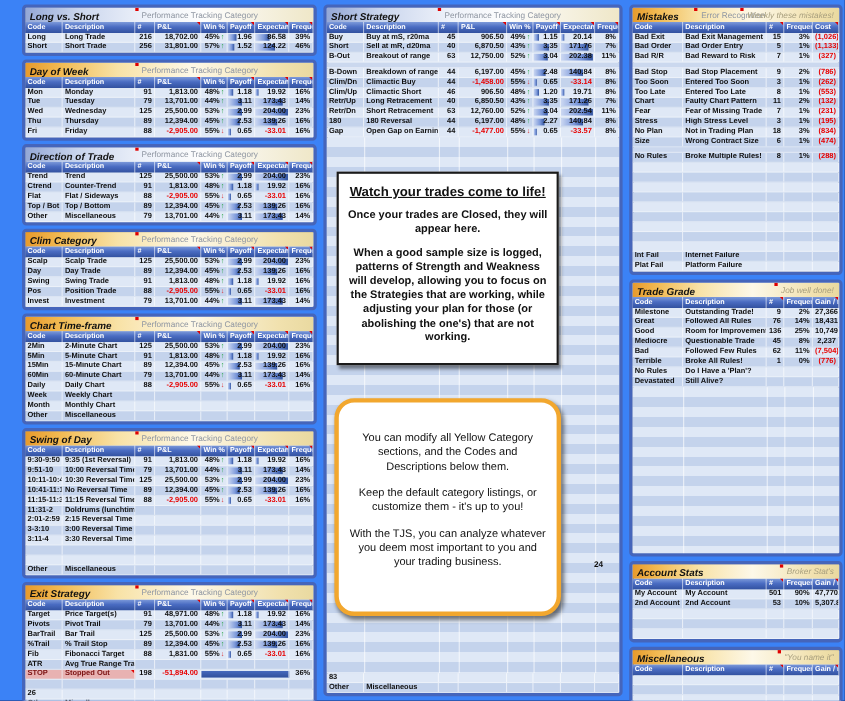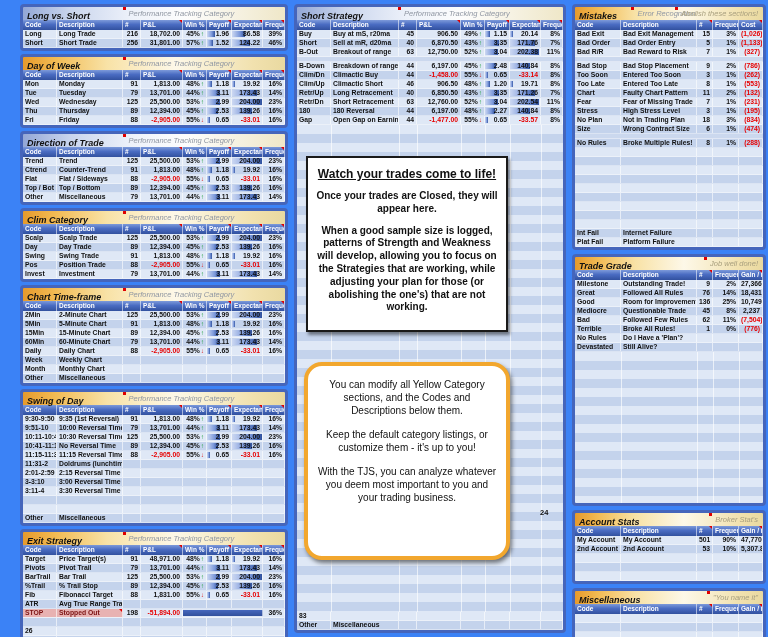--- a/index.html
+++ b/index.html
@@ -12,21 +12,21 @@
 
   .tbox{border:3px solid #4565bb;border-radius:4px;background:#d9e4f4;overflow:hidden;
         box-shadow:inset 0 0 0 1px #20316f;display:flex;flex-direction:column;}
   #mid-box{height:629px;}
   #grade-box{height:246px;}
 
   .band{position:relative;height:13px;line-height:13px;padding-left:4px;flex:0 0 13px;}
   .band.gold{background:linear-gradient(90deg,#e79a2c 0%,#f2ba52 12%,#f8e2a6 32%,#fdf8e8 58%,#f1e1ae 88%,#e9d9a0 100%);}
   .band.silver{background:linear-gradient(90deg,#93a7d6 0%,#c9d5ed 18%,#eef2fa 42%,#fdfdfd 62%,#efe7c8 100%);}
   .band .t{font-size:9px;font-weight:bold;font-style:italic;color:#111;}
-  .band .sub{position:absolute;left:38%;font-size:7.5px;font-style:italic;color:#8f96a2;white-space:nowrap;}
+  .band .sub{position:absolute;left:38%;font-size:7.5px;color:#8f96a2;white-space:nowrap;}
   .cost .band .sub{left:30%;}
   .band .sub2{position:absolute;right:5px;font-size:7.5px;font-style:italic;color:#a89f7e;white-space:nowrap;}
   .band .sub::before,.band .sub2::before{content:'';display:inline-block;width:3px;height:3px;background:#e00000;margin-right:3px;vertical-align:top;}
 
   .hrow{display:grid;height:10px;flex:0 0 10px;
         background:linear-gradient(180deg,#7d9ada 0%,#4a6cc2 45%,#32519f 100%);}
   .perf .hrow,.perf .row{grid-template-columns:34px 66px 18px 42px 24px 25px 31px 1fr;}
   #col-mid .perf .hrow,#col-mid .perf .row{grid-template-columns:34px 68px 18px 44px 24px 25px 31px 1fr;}
   .cost .hrow,.cost .row{grid-template-columns:46px 76px 16px 26px 1fr;}
   .hc{position:relative;font-size:6.5px;font-weight:bold;color:#fff;line-height:10px;padding:0 2px;
@@ -70,21 +70,21 @@
       linear-gradient(rgba(255,255,255,.65),rgba(255,255,255,.65)) 138px 0/1px 100% no-repeat,
       linear-gradient(rgba(255,255,255,.65),rgba(255,255,255,.65)) 164px 0/1px 100% no-repeat,
       repeating-linear-gradient(180deg,#dfe8f6 0 9px,#c4d3ec 9px 18px);}
 
   .overlay{position:absolute;background:#fff;color:#111;text-align:center;z-index:5;box-sizing:border-box;}
   #box1{left:306px;top:156px;width:202px;height:176px;border:2px solid #1a1a1a;
         box-shadow:2px 3px 3px rgba(0,0,0,.45);padding:9px 7px;}
   #box1 .bt{font-size:12px;font-weight:bold;text-decoration:underline;margin-bottom:9px;}
   #box1 p{font-size:10px;font-weight:bold;line-height:1.28;margin:0 0 9px 0;}
   #bubble{left:304px;top:362px;width:206px;height:198px;border:4px solid #f2a72e;border-radius:18px;
-        box-shadow:2px 3px 4px rgba(0,0,0,.5);padding:12px 9px;}
+        box-shadow:2px 3px 4px rgba(0,0,0,.5);padding:26px 9px;}
   #bubble p{font-size:10px;line-height:1.3;margin:0 0 11px 0;}
   .floatlabel{position:absolute;left:540px;top:508px;font-size:7.5px;font-weight:bold;color:#101010;z-index:6;}
 </style>
 </head>
 <body>
 
 <div class="page">
 
   <div class="col" id="col-left">
     <section class="tbox perf">
@@ -923,21 +923,21 @@
             <span class="cell num barcell"><span class="bv"></span></span>
             <span class="cell num barcell"><span class="bv"></span></span>
             <span class="cell num"></span>
           </div>
         </div>
       </section>
   </div>
 
   <div class="col" id="col-right">
     <section class="tbox cost">
-        <div class="band gold"><span class="t">Mistakes</span><span class="sub">Error Recognition</span><span class="sub2">Abolish these sections!</span></div>
+        <div class="band gold"><span class="t">Mistakes</span><span class="sub">Error Recognition</span><span class="sub2">Weekly these mistakes!</span></div>
         <div class="hrow">
           <span class="hc">Code</span>
           <span class="hc">Description</span>
           <span class="hc">#</span>
           <span class="hc">Frequency</span>
           <span class="hc">Cost</span>
         </div>
         <div class="tbody">
           <div class="row">
             <span class="cell tc">Bad Exit</span>

